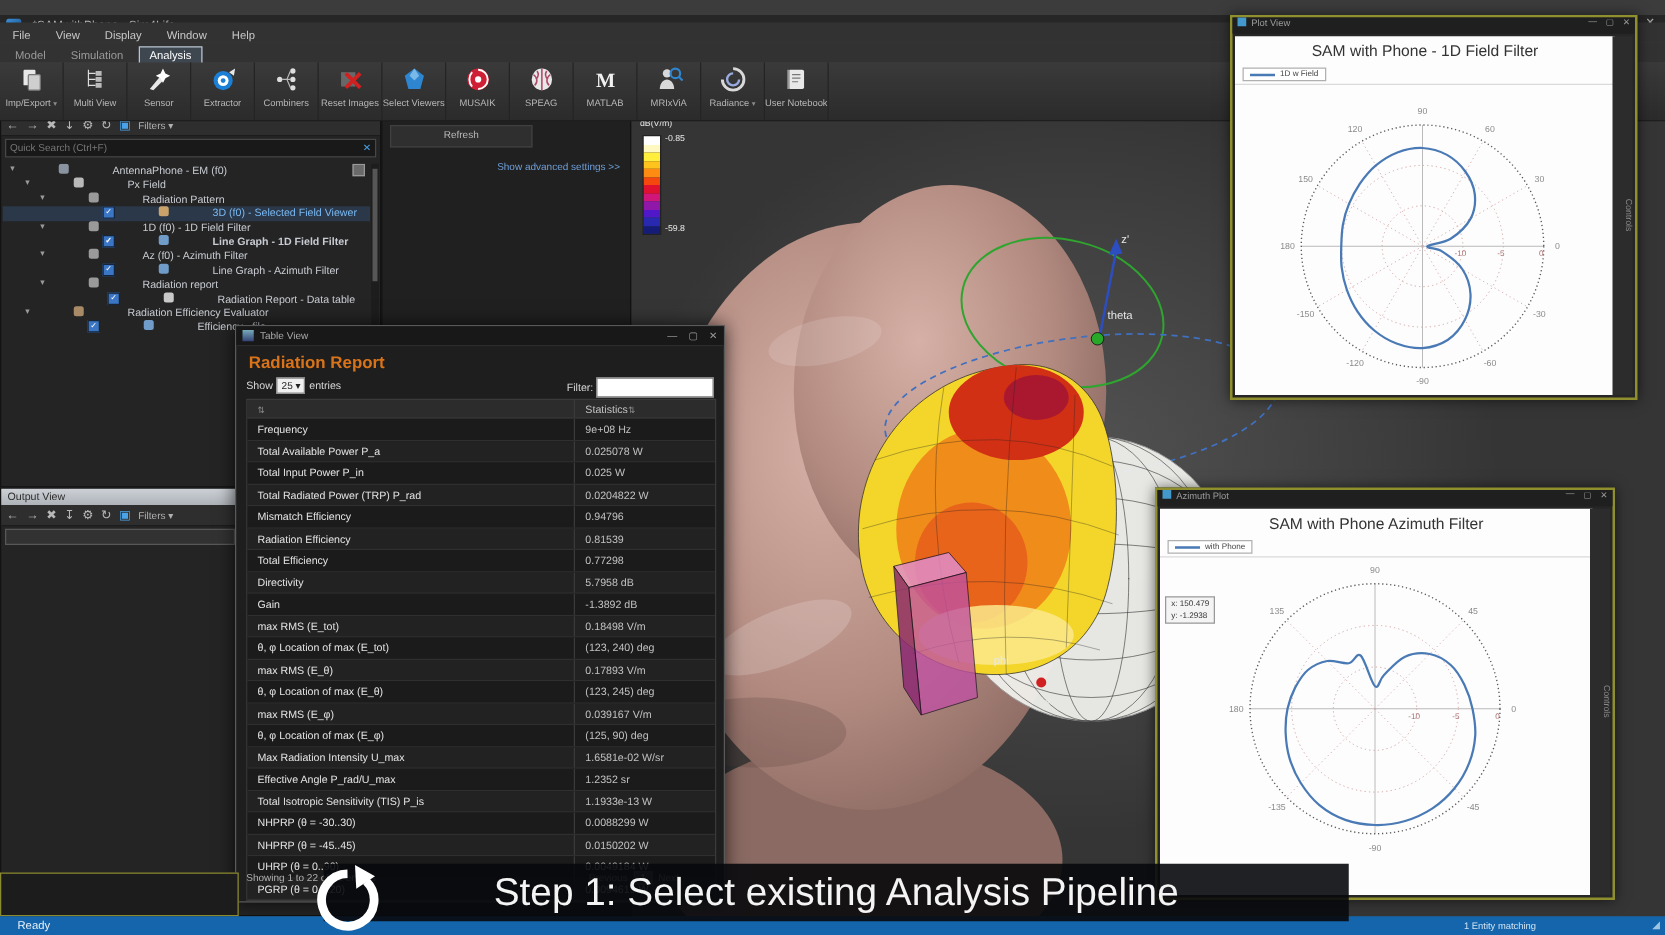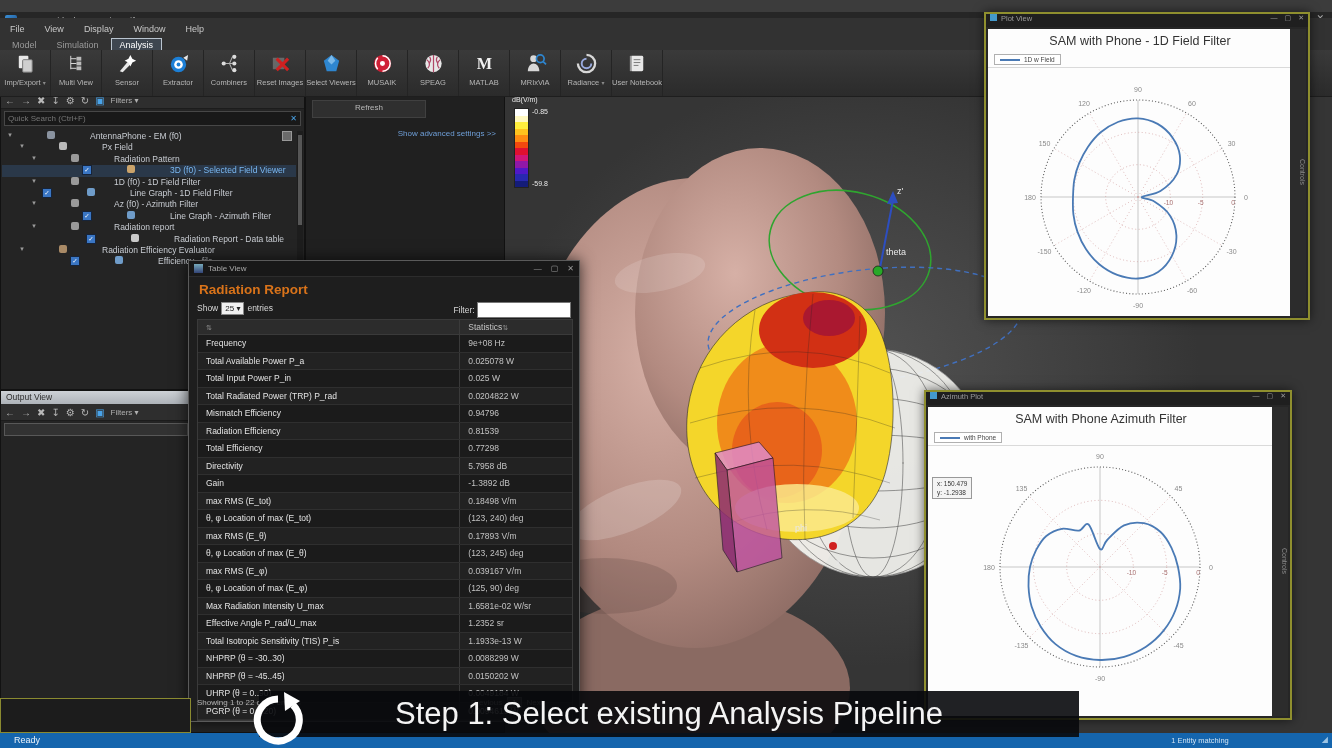--- a/index.html
+++ b/index.html
@@ -369,21 +369,21 @@
           <span class="tw-arrow"></span>
           <span class="tw-check">✓</span>
           <span class="tw-icon" style="background:#caa36a"></span>
           <span>3D (f0) - Selected Field Viewer</span>
         </div>
         <div class="tree-row" style="padding-left: 28px;">
           <span class="tw-arrow">▾</span>
           <span class="tw-icon" style="background:#9a9a9a"></span>
           <span>1D (f0) - 1D Field Filter</span>
         </div>
-        <div class="tree-row" style="">
+        <div class="tree-row" style="padding-left: 40px; font-weight: bold;">
           <span class="tw-arrow"></span>
           <span class="tw-check">✓</span>
           <span class="tw-icon" style="background:#6f9cc9"></span>
           <span>Line Graph - 1D Field Filter</span>
         </div>
         <div class="tree-row" style="padding-left: 28px;">
           <span class="tw-arrow">▾</span>
           <span class="tw-icon" style="background:#9a9a9a"></span>
           <span>Az (f0) - Azimuth Filter</span>
         </div>

